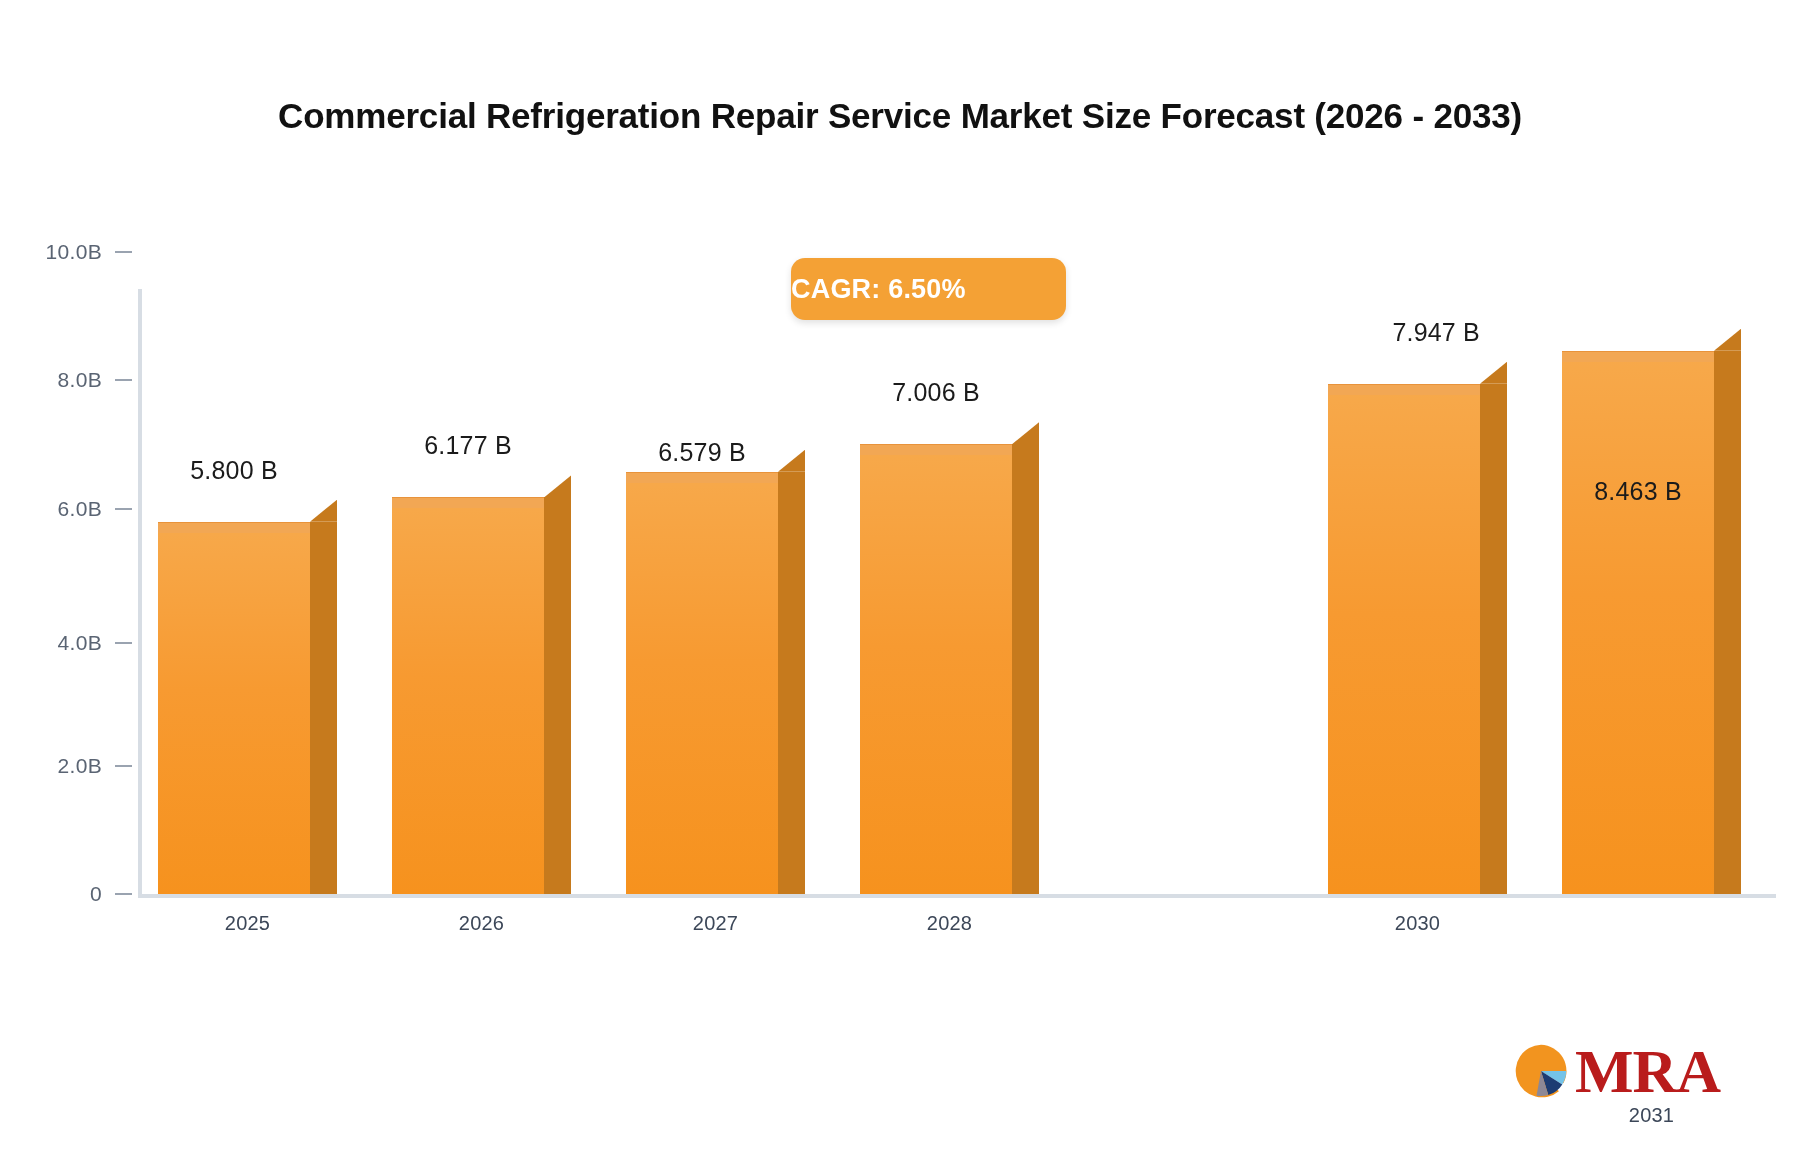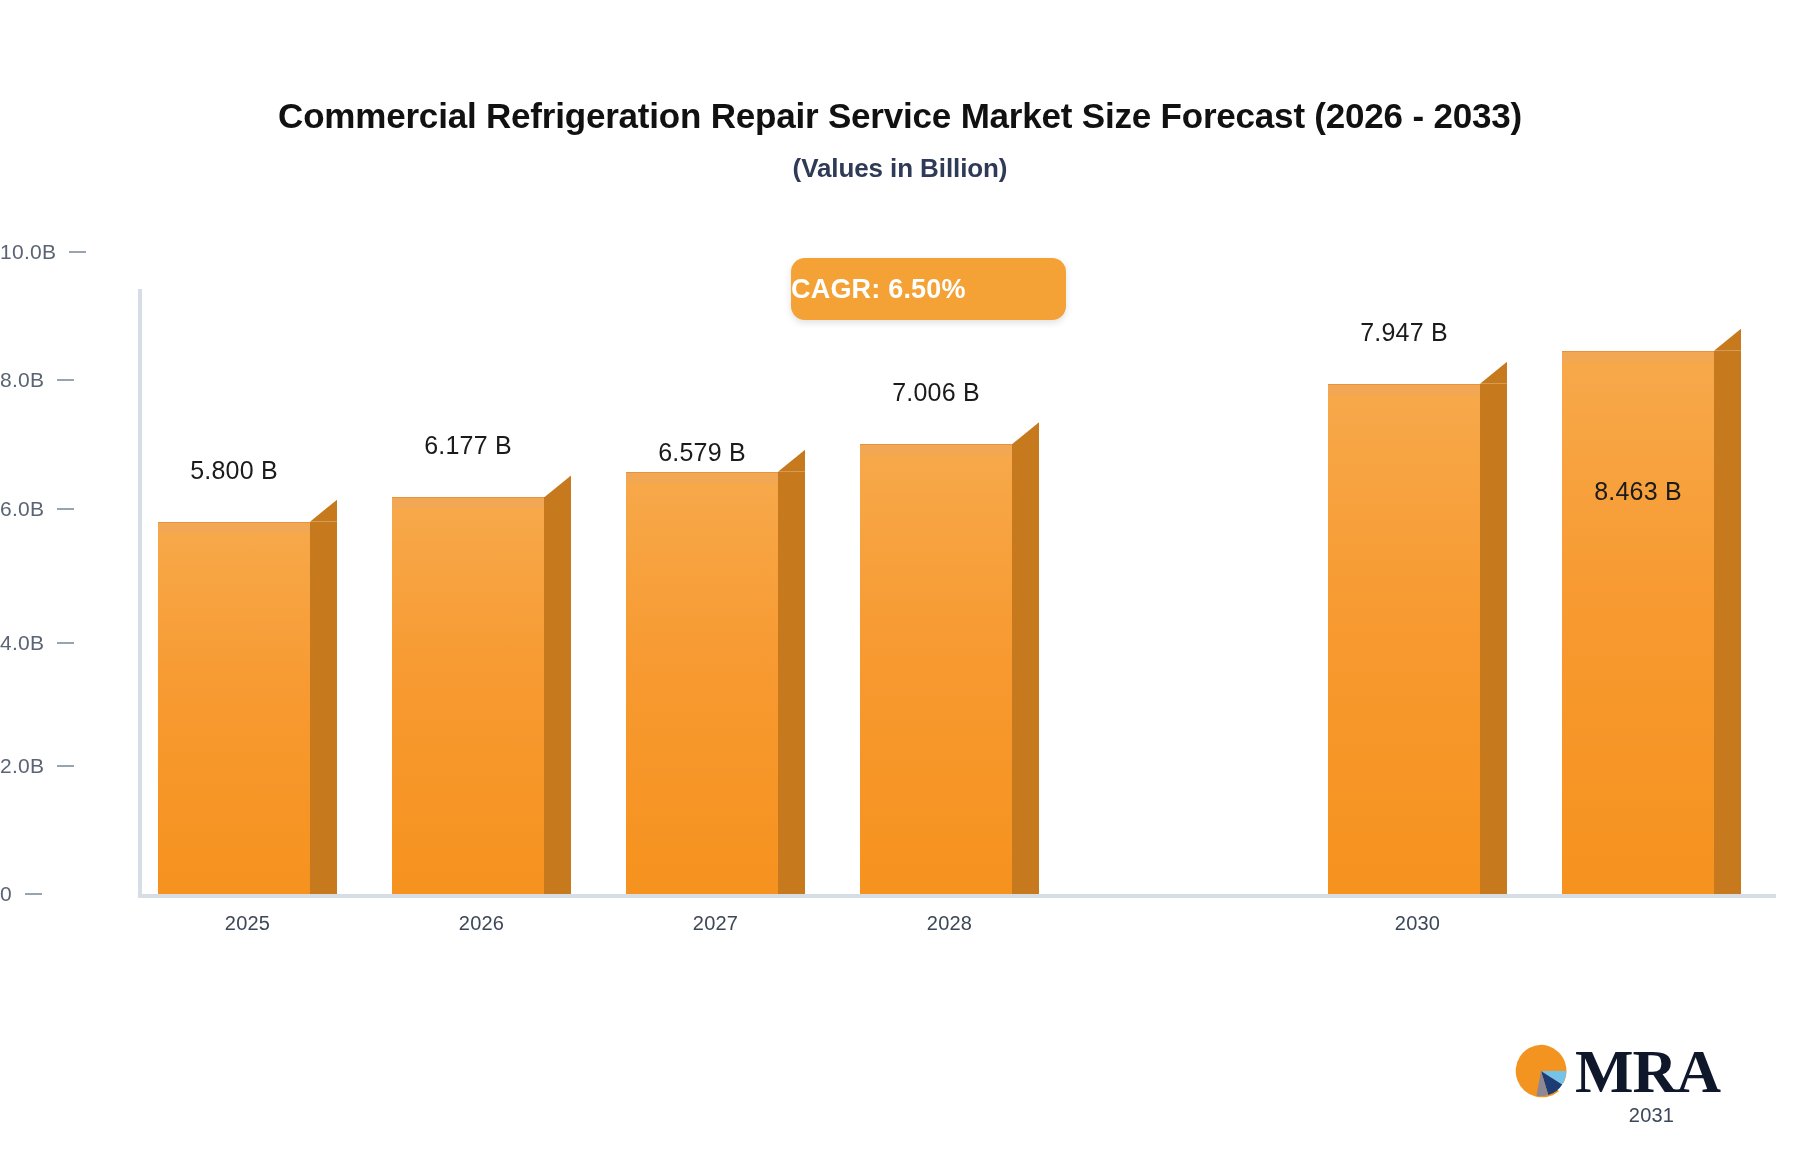--- a/index.html
+++ b/index.html
@@ -88,21 +88,21 @@
   }
 
   .y-tick {
     position: absolute;
     left: 0;
     width: 132px;
     height: 20px;
     margin-top: -10px;
     display: flex;
     align-items: center;
-    justify-content: flex-start;
+    justify-content: flex-end;
   }
   .y-tick-label {
     font-size: 21px;
     color: #5a6473;
     letter-spacing: 0.3px;
   }
   .y-tick-dash {
     display: inline-block;
     width: 17px;
     height: 2px;
@@ -196,21 +196,20 @@
     color: #141f45;
     line-height: 1;
     letter-spacing: -1px;
   }
 </style>
 </head>
 <body>
 
 <div id="chart-header">
   <div id="chart-title">Commercial Refrigeration Repair Service Market Size Forecast (2026 - 2033)</div>
-  <div id="chart-subtitle">(Values in Billion)</div>
 </div>
 
 <div id="cagr-badge" style="background: rgb(244, 161, 53);">
   <span id="cagr-badge-label" style="color: rgb(255, 255, 255);">CAGR: 6.50%</span>
 </div>
 
 <div id="plot-area">
   <div id="y-axis-line"></div>
   <div id="x-axis-line"></div>
   <div id="y-axis-ticks">
@@ -280,21 +279,21 @@
         <div class="bar-value-label" style="top: 378.215px; width: 152px;">7.006 B</div>
         <div class="bar-x-label" style="width: 179px;">2028</div>
       </div>
       <div class="bar-group" style="left: 1190px; width: 179px; height: 1156px;">
         <div class="bar-3d" style="width: 179px; height: 532.197px;">
           <div class="bar-side" style="left: 152px; height: 510.197px; background: rgb(198, 122, 29);"></div>
           <div class="bar-side-cap" style="left: 152px; bottom: 510.197px; background: rgb(198, 122, 29);"></div>
           <div class="bar-face" style="width: 152px; height: 510.197px;"></div>
           <div class="bar-top" style="width: 152px; bottom: 499.197px;"></div>
         </div>
-        <div class="bar-value-label" style="top: 317.803px; width: 152px;">7.947 B</div>
+        <div class="bar-value-label" style="top: 317.803px; width: 152px; text-align: right;">7.947 B</div>
         <div class="bar-x-label" style="width: 179px;">2030</div>
       </div>
       <div class="bar-group" style="left: 1424px; width: 179px; height: 964px;">
         <div class="bar-3d" style="width: 179px; height: 565.325px;">
           <div class="bar-side" style="left: 152px; height: 543.325px; background: rgb(198, 122, 29);"></div>
           <div class="bar-side-cap" style="left: 152px; bottom: 543.325px; background: rgb(198, 122, 29);"></div>
           <div class="bar-face" style="width: 152px; height: 543.325px;"></div>
           <div class="bar-top" style="width: 152px; bottom: 532.325px;"></div>
         </div>
         <div class="bar-value-label" style="top: 284.675px; width: 152px;">8.463 B</div>
@@ -305,14 +304,14 @@
 
 <div id="brand-logo">
   <svg id="brand-logo-mark" viewBox="0 0 100 100">
     <path d="M50 50 L50 3 A47 47 0 1 0 82 86 Z" fill="#F2941F"></path>
     <path d="M50 50 L50 3 A47 47 0 0 1 90 72 Z" fill="#F2941F"></path>
     <path d="M50 50 L95 50 A45 45 0 0 1 88 74 Z" fill="#74C3E8"></path>
     <path d="M50 50 L88 74 A45 45 0 0 1 63 93 Z" fill="#1C3C73"></path>
     <path d="M50 50 L63 93 A45 45 0 0 1 42 94 Z" fill="#8C8896"></path>
     <circle cx="50" cy="50" r="47" fill="none" stroke="#ffffff" stroke-width="0"></circle>
   </svg>
-  <span id="brand-logo-text" style="color: #0f172a;">MRA</span>
+  <span id="brand-logo-text" style="color: #b91c1c;">MRA</span>
 </div>
 
 </body></html>

